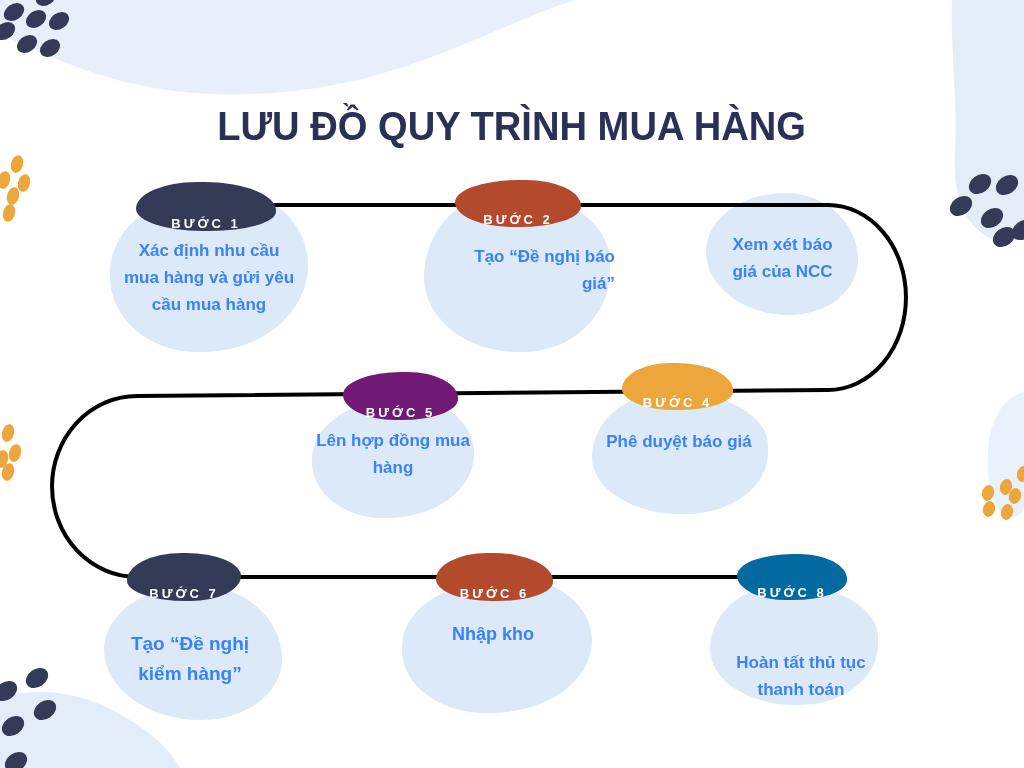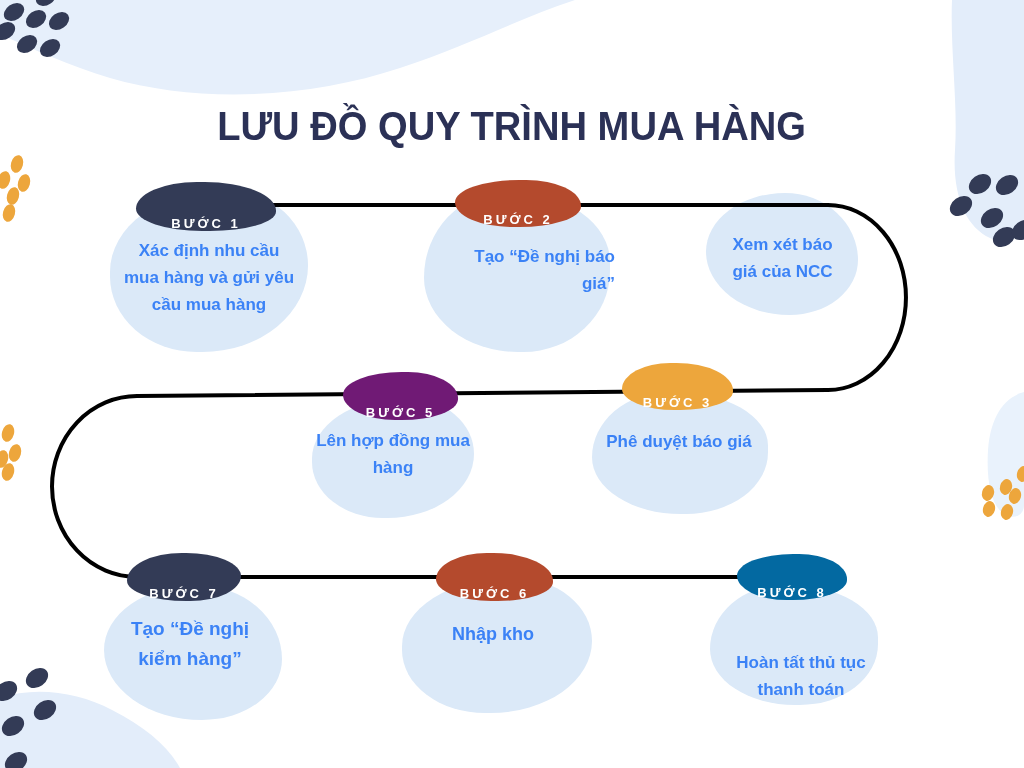--- a/index.html
+++ b/index.html
@@ -119,21 +119,21 @@
     <path d="M206 205 H828 A78 92.5 0 0 1 828 390 L137 396 A85 90.5 0 0 0 137 577 H800" fill="none" stroke="#000000" stroke-width="4" stroke-linecap="round" stroke-linejoin="round"></path>
   </svg>
 
   <div class="badge r1" style="left: 136px; top: 182px; width: 140px; height: 49px; background: rgb(51, 59, 86);">
       <span>BƯỚC 1</span>
     </div>
   <div class="badge r2" style="left: 455px; top: 180px; width: 126px; height: 47px; background: rgb(180, 74, 45);">
       <span>BƯỚC 2</span>
     </div>
   <div class="badge r1" style="left: 622px; top: 363px; width: 111px; height: 47px; background: rgb(237, 166, 60);">
-      <span>BƯỚC 3</span>
+      <span>BƯỚC 4</span>
     </div>
   <div class="badge r2" style="left: 343px; top: 372px; width: 115px; height: 48px; background: #701a75;">
       <span>BƯỚC 5</span>
     </div>
   <div class="badge r3" style="left: 127px; top: 553px; width: 114px; height: 48px; background: rgb(51, 59, 86);">
       <span>BƯỚC 7</span>
     </div>
   <div class="badge r1" style="left: 436px; top: 553px; width: 117px; height: 48px; background: rgb(180, 74, 45);">
       <span>BƯỚC 6</span>
     </div>
@@ -144,19 +144,19 @@
   <div class="desc" style="left:100px;top:238px;width:218px;">Xác định nhu cầu
 mua hàng và gửi yêu
 cầu mua hàng</div>
   <div class="desc" style="left:420px;top:244px;width:195px;text-align:right;">Tạo “Đề nghị báo
 giá”</div>
   <div class="desc" style="left:690px;top:232px;width:185px;">Xem xét báo
 giá của NCC</div>
   <div class="desc" style="left:578px;top:429px;width:202px;">Phê duyệt báo giá</div>
   <div class="desc" style="left:294px;top:428px;width:198px;">Lên hợp đồng mua
 hàng</div>
-  <div class="desc" style="left:90px;top:614px;width:200px;font-size:19px;">Tạo “Đề nghị
+  <div class="desc" style="left:90px;top:629px;width:200px;font-size:19px;">Tạo “Đề nghị
 kiểm hàng”</div>
   <div class="desc" style="left:394px;top:620px;width:198px;font-size:18px;">Nhập kho</div>
   <div class="desc" style="left:700px;top:603px;width:202px;margin-top:47px;">Hoàn tất thủ tục
 thanh toán</div>
 
 </div>
 
 </body></html>

